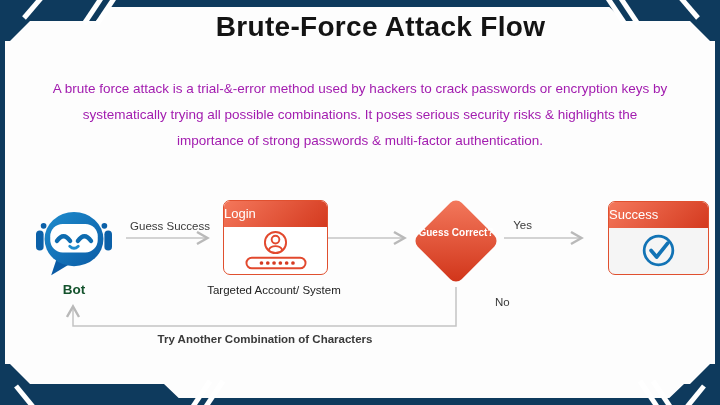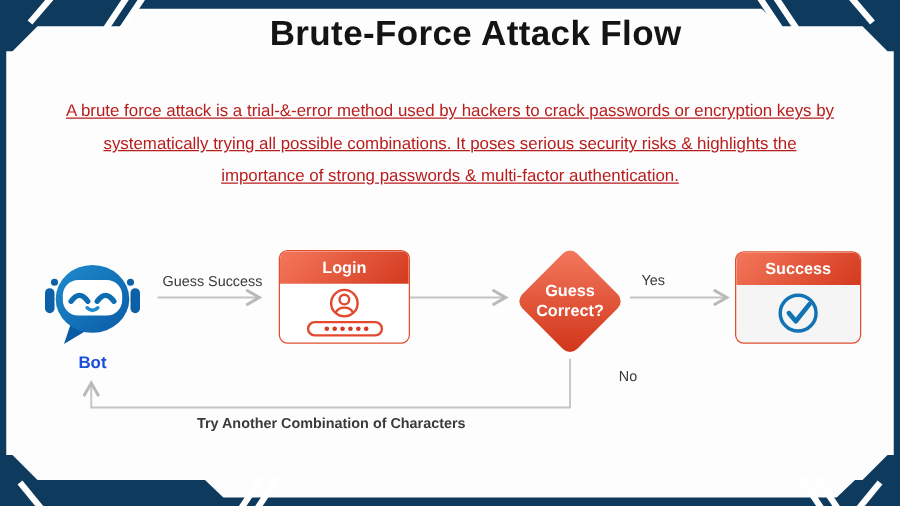--- a/index.html
+++ b/index.html
@@ -10,61 +10,61 @@
   }
   .frame-svg { position:absolute; inset:0; z-index:10; pointer-events:none; }
   .connector-svg { position:absolute; inset:0; z-index:1; }
 
   .title {
     position:absolute; top:11px; left:0; right:0; text-align:center;
     font-size:28px; font-weight:bold; color:#141414; letter-spacing:0.3px; z-index:2;margin-left:41px;
   }
   .desc {
     position:absolute; top:76px; left:50px; width:620px; text-align:center;
-    font-size:13.5px; line-height:26px; color:#b91c1c; z-index:2;text-decoration:underline;
+    font-size:13.5px; line-height:26px; color:#a21caf; z-index:2;
   }
 
   .bot-icon { position:absolute; left:36px; top:201px; width:76px; height:80px; z-index:2; }
   .bot-label {
     position:absolute; left:36px; top:282px; width:76px; text-align:center;
-    font-size:13.5px; font-weight:bold; color:#1d4ed8; z-index:2;
+    font-size:13.5px; font-weight:bold; color:#14532d; z-index:2;
   }
 
   .flow-label { position:absolute; font-size:11.5px; color:#3a3a3a; z-index:2; }
   .lbl-guess  { left:118px; top:220px; width:104px; text-align:center; }
   .lbl-yes    { left:496px; top:219px; width:36px;  text-align:right; }
   .lbl-no     { left:466px; top:296px;margin-left:29px; }
   .lbl-retry  { left:100px; top:333px; width:330px; text-align:center;font-weight:bold; }
   .lbl-caption{ left:186px; top:284px; width:176px; text-align:center; color:#222; }
 
   .node-box {
     position:absolute; border:1.5px solid #e0502f; border-radius:7px;
     overflow:hidden; z-index:2; background:#ffffff;
   }
   .login-box   { left:223px; top:200px; width:103px; height:73px; }
-  .success-box { left:588px; top:201px; width:99px;  height:72px; background:#f5f5f5; }
+  .success-box { left:608px; top:201px; width:99px;  height:72px; background:#f5f5f5; }
   .box-header {
-    height:26px; line-height:26px; text-align:center;
+    height:26px; line-height:26px; 
     background:linear-gradient(135deg,#f4775b 0%,#d43a1f 100%);
-    color:#ffffff; font-weight:bold; font-size:13px;
+    color:#ffffff; font-weight:normal; font-size:13px;
   }
   .login-body {
     height:45px; display:flex; flex-direction:column;
     align-items:center; justify-content:center; gap:1px;
   }
   .success-body { height:44px; display:flex; align-items:center; justify-content:center; }
 
   .diamond {
     position:absolute; left:425px; top:210px; width:62px; height:62px;
     transform:rotate(45deg); border-radius:8px;
     background:linear-gradient(135deg,#f47a5e 0%,#d03318 100%); z-index:2;
   }
   .diamond-label {
     position:absolute; left:410px; top:225px; width:92px; text-align:center;
-    color:#ffffff; font-weight:bold; font-size:13px; line-height:16px; z-index:3;
+    color:#ffffff; font-weight:bold; font-size:10px; line-height:16px; z-index:3;
   }
 </style>
 </head>
 <body>
 
 <div class="stage">
 
   <svg class="frame-svg" viewBox="0 0 720 405" xmlns="http://www.w3.org/2000/svg">
     <g fill="#0e3a5d">
       <path d="M0,0 H720 V7 H0 Z"></path>
@@ -148,20 +148,21 @@
           <circle cx="17" cy="7" r="1.9"></circle>
             <circle cx="23.5" cy="7" r="1.9"></circle>
           <circle cx="30" cy="7" r="1.9"></circle>
             <circle cx="36.5" cy="7" r="1.9"></circle>
           <circle cx="43" cy="7" r="1.9"></circle>
             <circle cx="49.5" cy="7" r="1.9"></circle>
         </g>
       </svg>
     </div>
   </div>
+  <div class="flow-label lbl-caption">Targeted Account/ System</div>
 
   <div class="diamond"></div>
   <div class="diamond-label">Guess Correct?</div>
 
   <div class="node-box success-box">
     <div class="box-header">Success</div>
     <div class="success-body">
       <svg width="37" height="37" viewBox="0 0 40 40" xmlns="http://www.w3.org/2000/svg">
         <circle cx="20" cy="20" r="15.5" fill="none" stroke="#1273b5" stroke-width="3"></circle>
         <path d="M12,20 L18,27 L30,12" fill="none" stroke="#1273b5" stroke-width="4" stroke-linecap="round" stroke-linejoin="round"></path>

